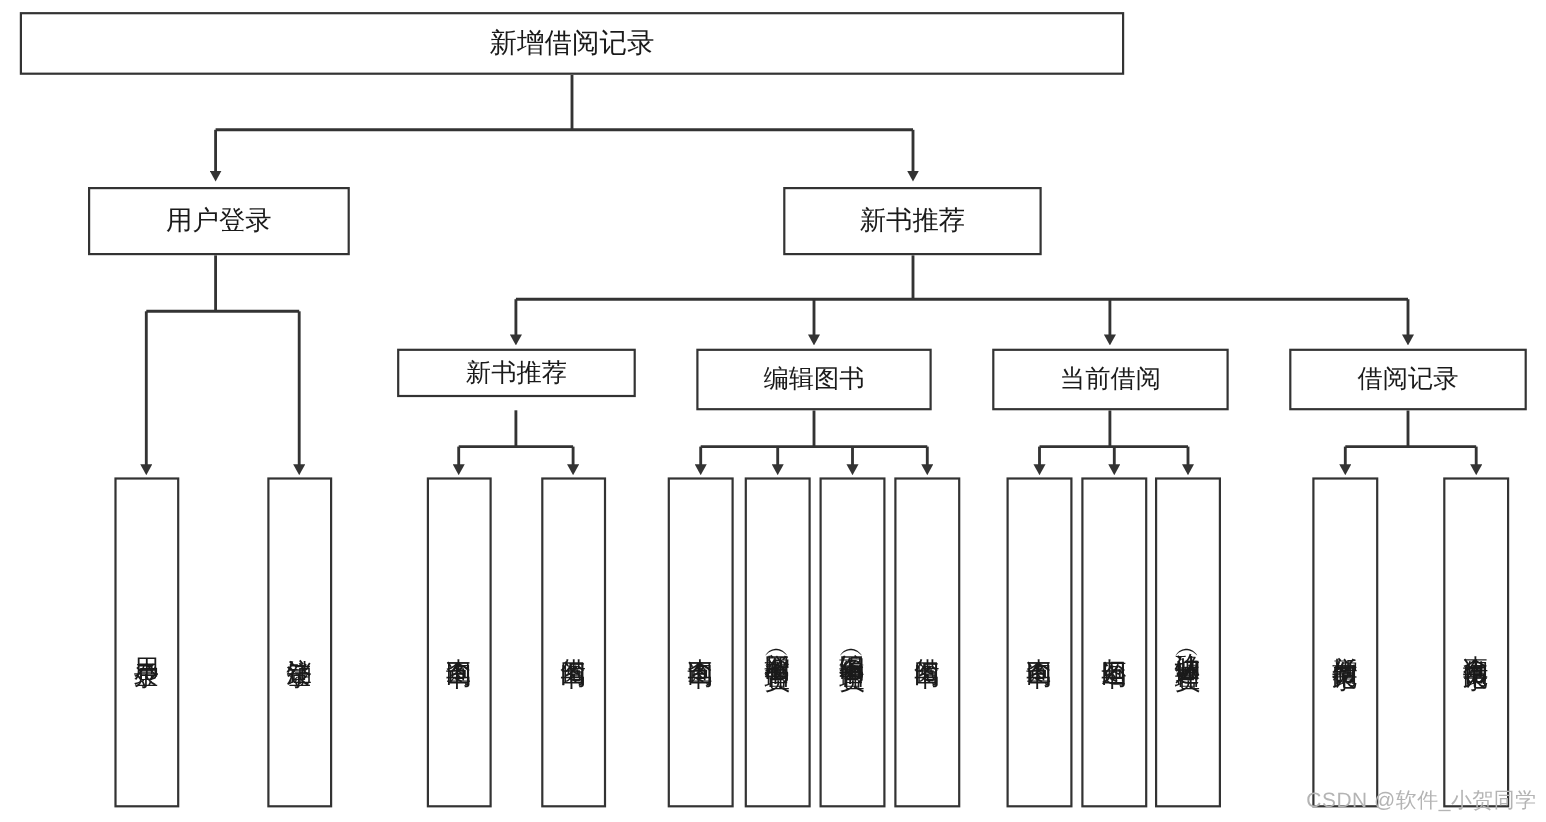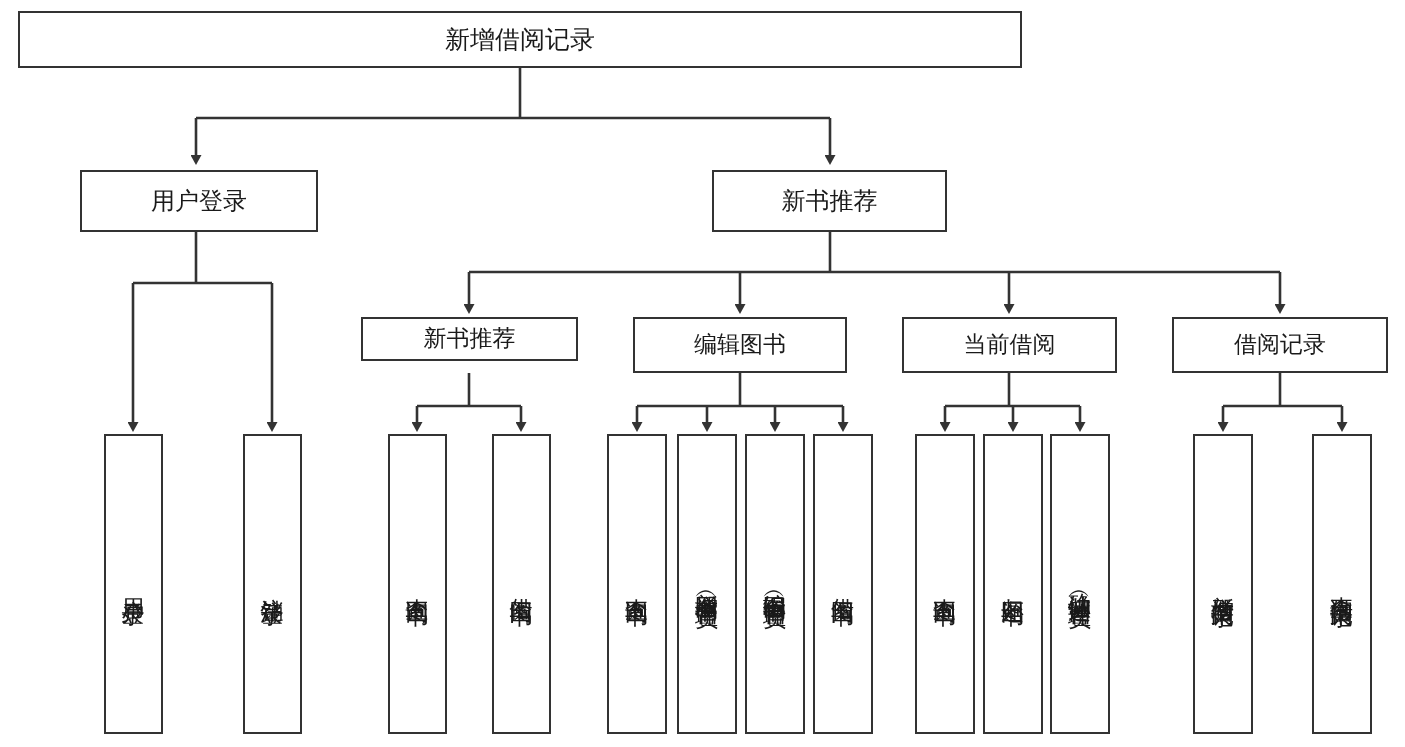--- a/index.html
+++ b/index.html
@@ -186,14 +186,15 @@
     <span class="label">确认归还（管理员）</span>
   </div>
 
   <div class="node leaf" style="left:1193px; top:434px; width:60px; height:300px;">
     <span class="label">新增借阅记录</span>
   </div>
   <div class="node leaf" style="left:1312px; top:434px; width:60px; height:300px;">
     <span class="label">查询借阅记录</span>
   </div>
 
+  <div id="watermark">CSDN @软件_小贺同学</div>
 
 </div>
 
 </body></html>

